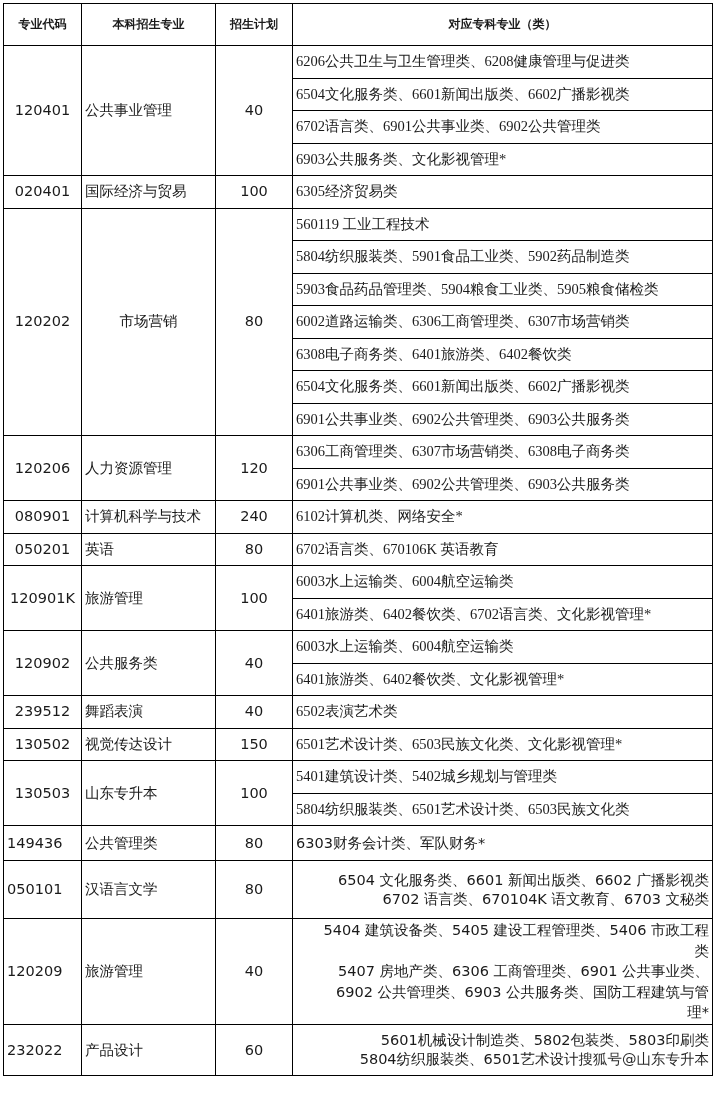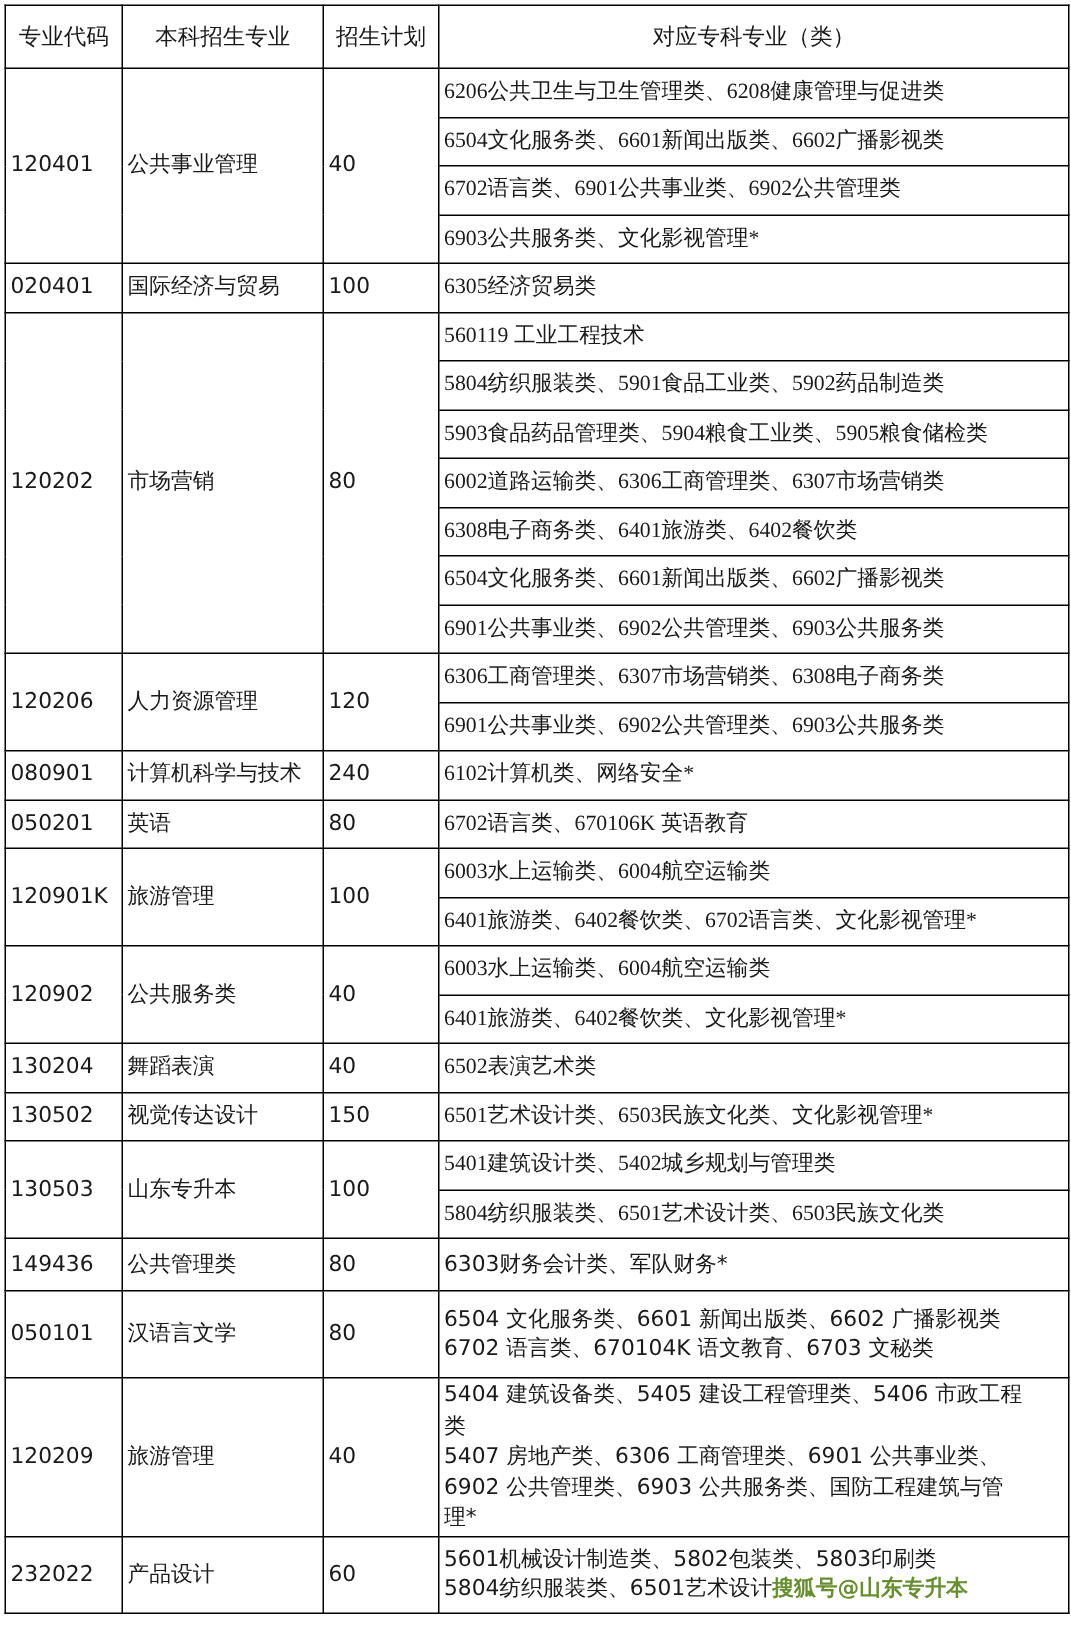--- a/index.html
+++ b/index.html
@@ -1,26 +1,26 @@
 <!DOCTYPE html>
 <html><head>
 <meta charset="utf-8">
 <style>
   html, body { margin:0; padding:0; background:#ffffff; }
   body { width:714px; height:1097px; position:relative; overflow:hidden;
          font-family:"DejaVu Sans","Liberation Sans",sans-serif; color:#1a1a1a; }
   table { position:absolute; left:3px; top:3px; border-collapse:collapse; table-layout:fixed; width:709px; }
   td, th { border:1.3px solid #000; padding:0 3px; font-size:14.5px; line-height:19px; overflow:hidden; white-space:nowrap; }
-  th { font-weight:normal; font-size:15px; height:41px; text-align:center; }
-  td.c { text-align:left; }
+  th { font-weight:bold; font-size:12px; height:41px; text-align:center; }
+  td.c { text-align:center; }
   td.l { text-align:left; }
   td.sub { height:31.5px;font-family:Liberation Serif, serif; }
   .col1 { width:78px; } .col2 { width:134px; } .col3 { width:77px; } .col4 { width:420px; }
-  .ml { display:block; }
-  .wm { color:#4d7c0f; opacity:0.85;font-weight:bold; }
+  .ml { display:block;text-align:right; }
+  .wm { color:#000000; opacity:0.85; }
 </style>
 </head>
 <body>
 
 <table>
   <colgroup>
       <col class="col1">
       <col class="col2">
       <col class="col3">
       <col class="col4">
@@ -121,21 +121,21 @@
       <td rowspan="2" class="c">120902</td>
       <td rowspan="2" class="l">公共服务类</td>
       <td rowspan="2" class="c">40</td>
       <td class="l sub">6003水上运输类、6004航空运输类</td>
     </tr>
     <tr>
         <td class="l sub">6401旅游类、6402餐饮类、文化影视管理*</td>
       </tr>
 
     <tr>
-      <td class="c">130204</td>
+      <td class="c">239512</td>
       <td class="l">舞蹈表演</td>
       <td class="c">40</td>
       <td class="l sub">6502表演艺术类</td>
     </tr>
 
     <tr>
       <td class="c">130502</td>
       <td class="l">视觉传达设计</td>
       <td class="c">150</td>
       <td class="l sub">6501艺术设计类、6503民族文化类、文化影视管理*</td>

